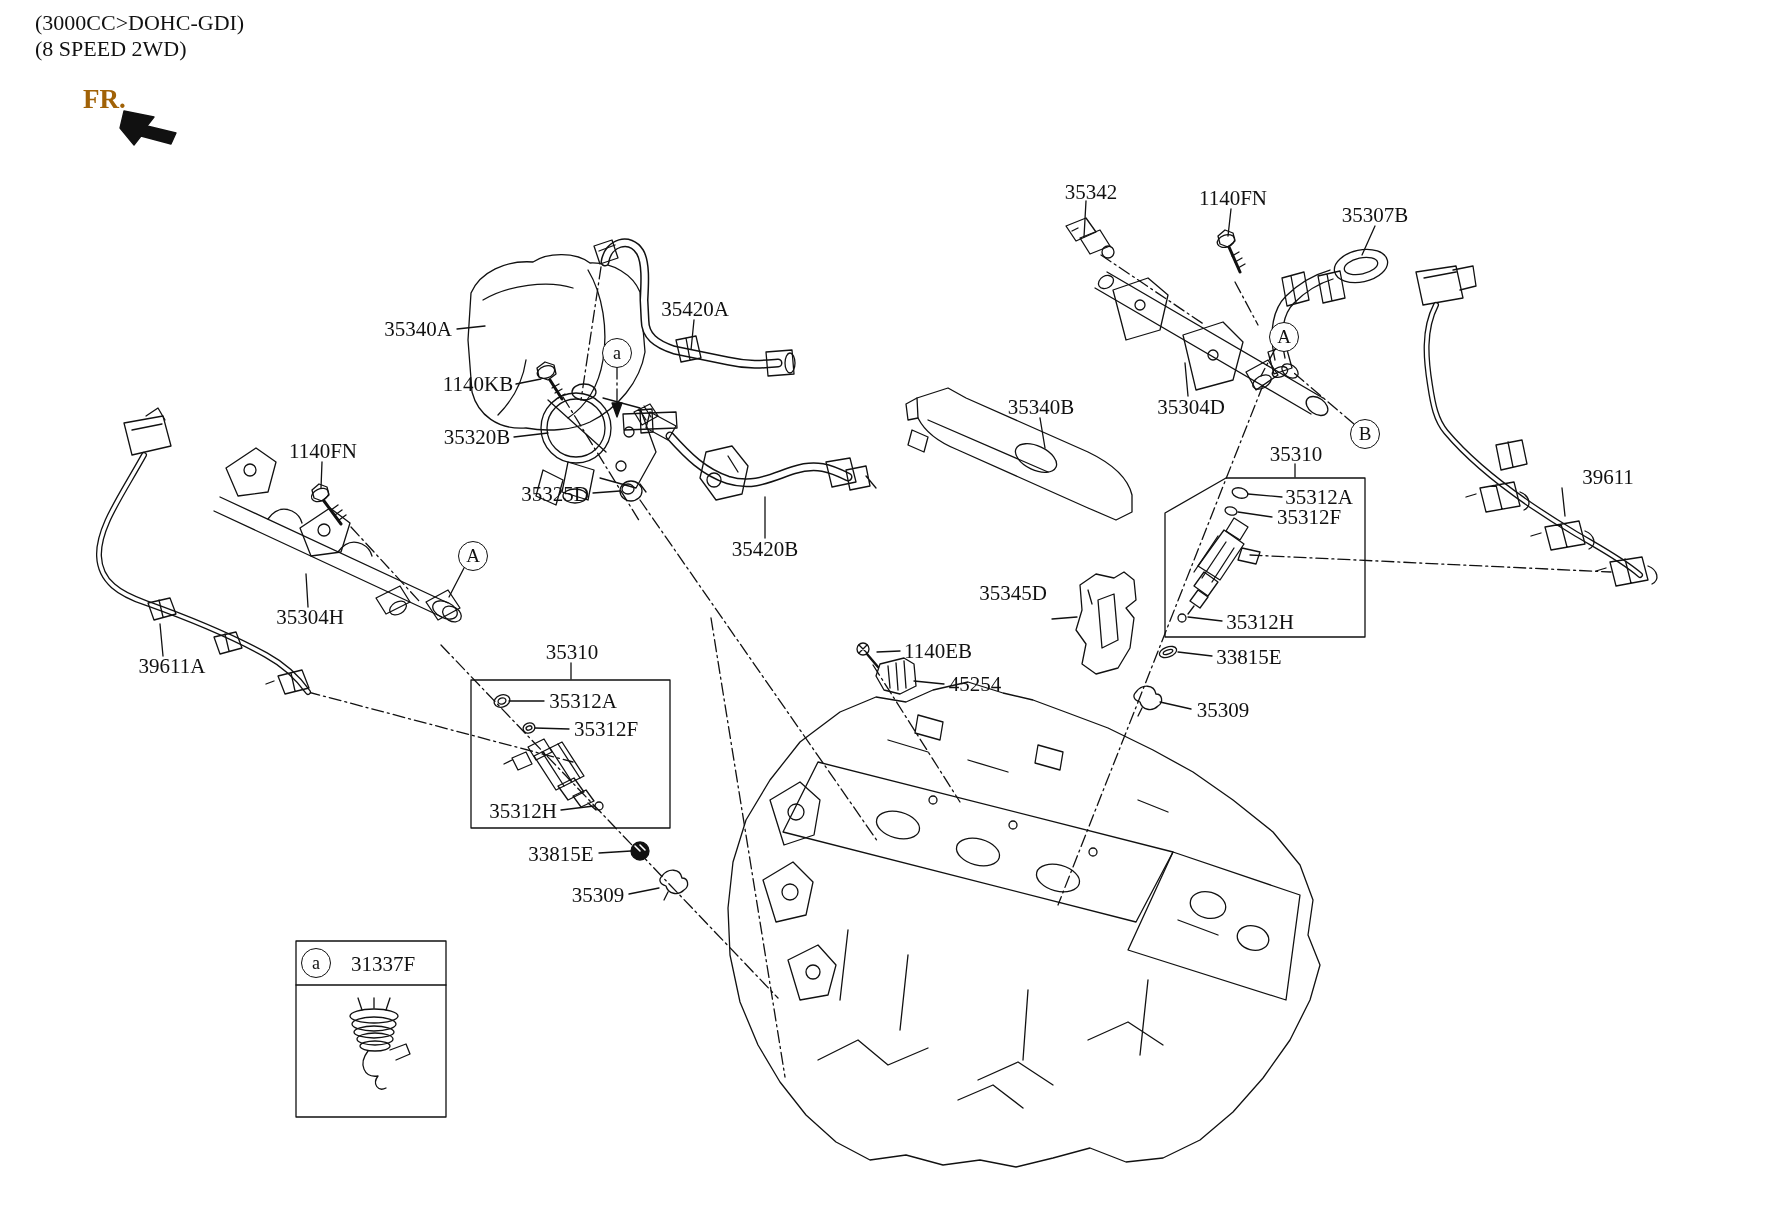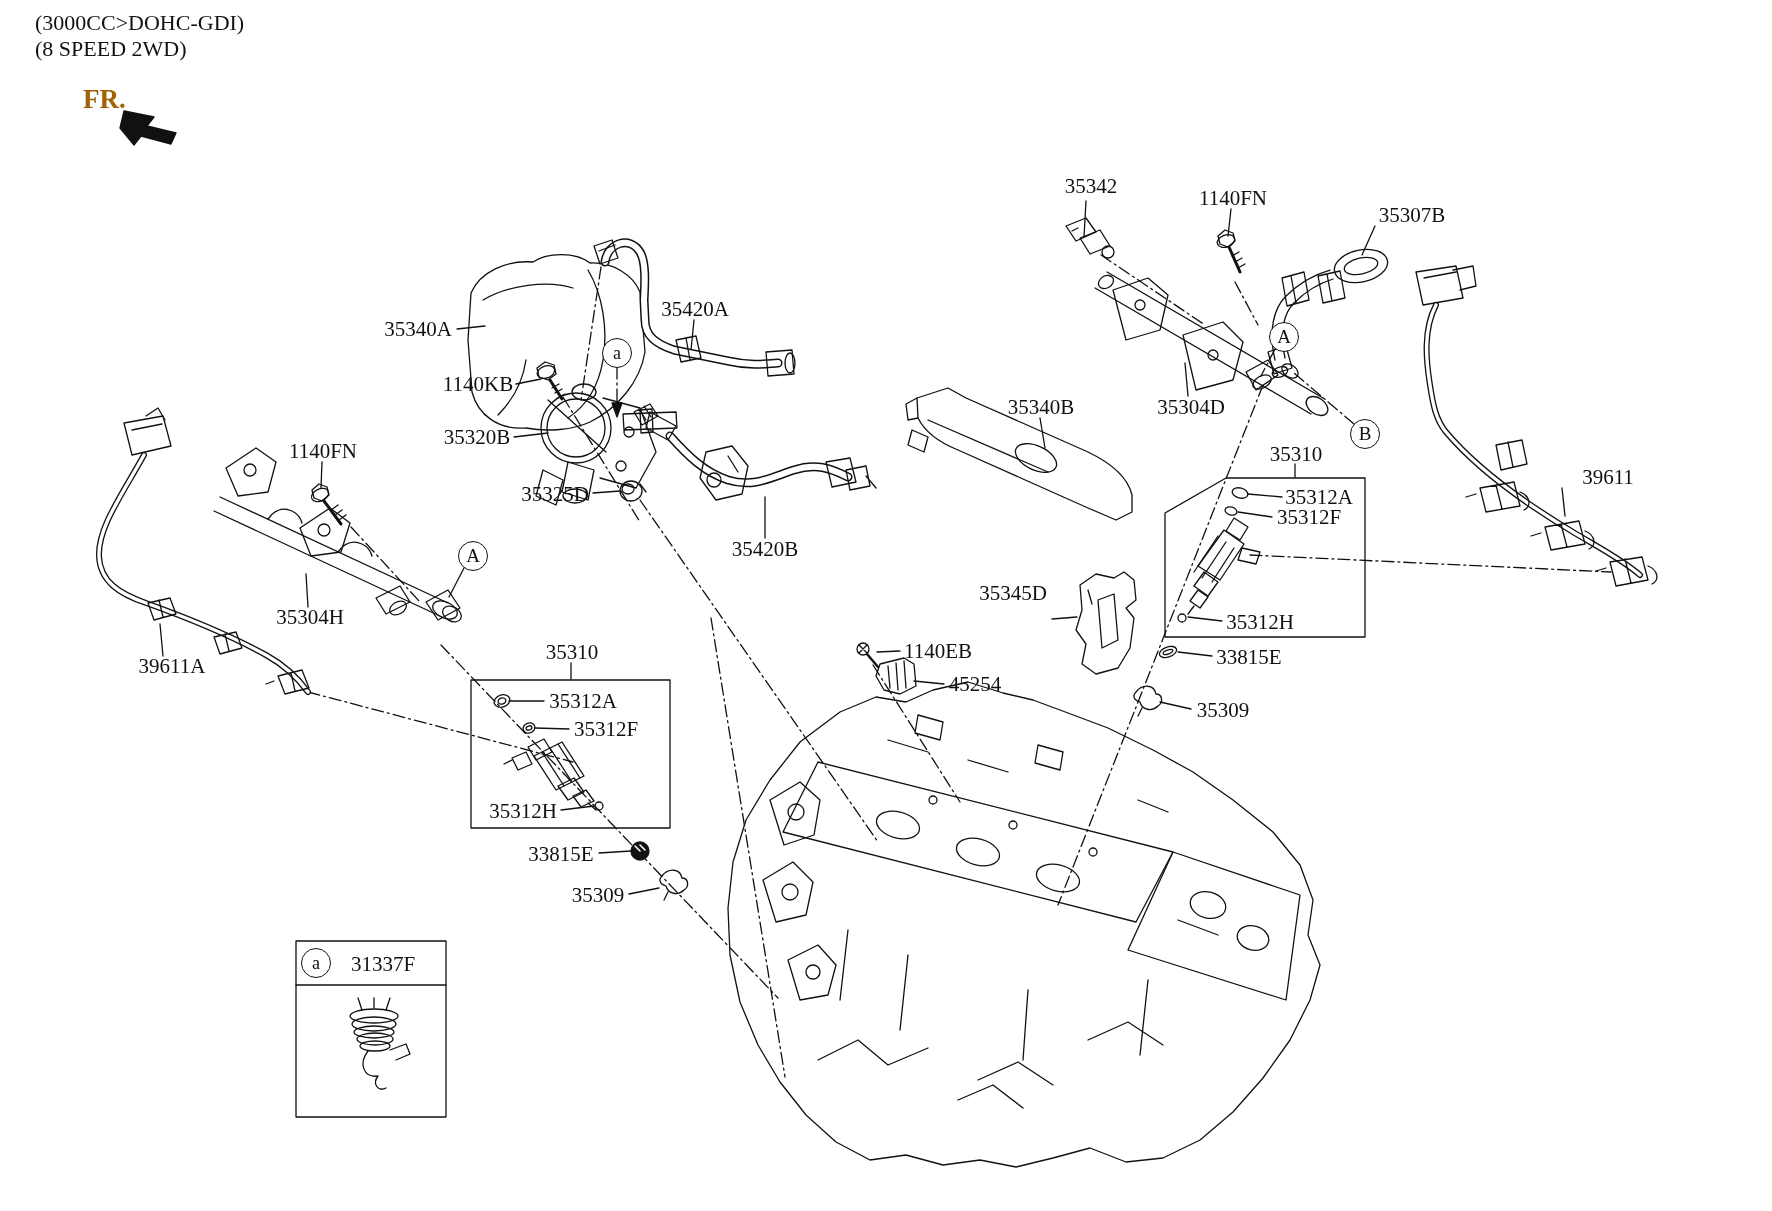--- a/index.html
+++ b/index.html
@@ -316,23 +316,23 @@
   </g>
 
 </svg>
 
   <div class="hdr">
     <div>(3000CC&gt;DOHC-GDI)</div>
     <div>(8 SPEED 2WD)</div>
   </div>
   <div class="fr">FR.</div>
 
-  <div class="lbl" style="left:1063px;top:186px">35342</div>
+  <div class="lbl" style="left:1063px;top:192px">35342</div>
   <div class="lbl" style="left:1205px;top:198px">1140FN</div>
-  <div class="lbl" style="left:1384px;top:215px">35307B</div>
+  <div class="lbl" style="left:1347px;top:215px">35307B</div>
   <div class="lbl" style="left:390px;top:329px">35340A</div>
   <div class="lbl" style="left:667px;top:309px">35420A</div>
   <div class="lbl" style="left:450px;top:384px">1140KB</div>
   <div class="lbl" style="left:449px;top:437px">35320B</div>
   <div class="lbl" style="left:527px;top:494px">35325D</div>
   <div class="lbl" style="left:737px;top:549px">35420B</div>
   <div class="lbl" style="left:1013px;top:407px">35340B</div>
   <div class="lbl" style="left:1163px;top:407px">35304D</div>
   <div class="lbl" style="left:1268px;top:454px">35310</div>
   <div class="lbl" style="left:1291px;top:497px">35312A</div>

